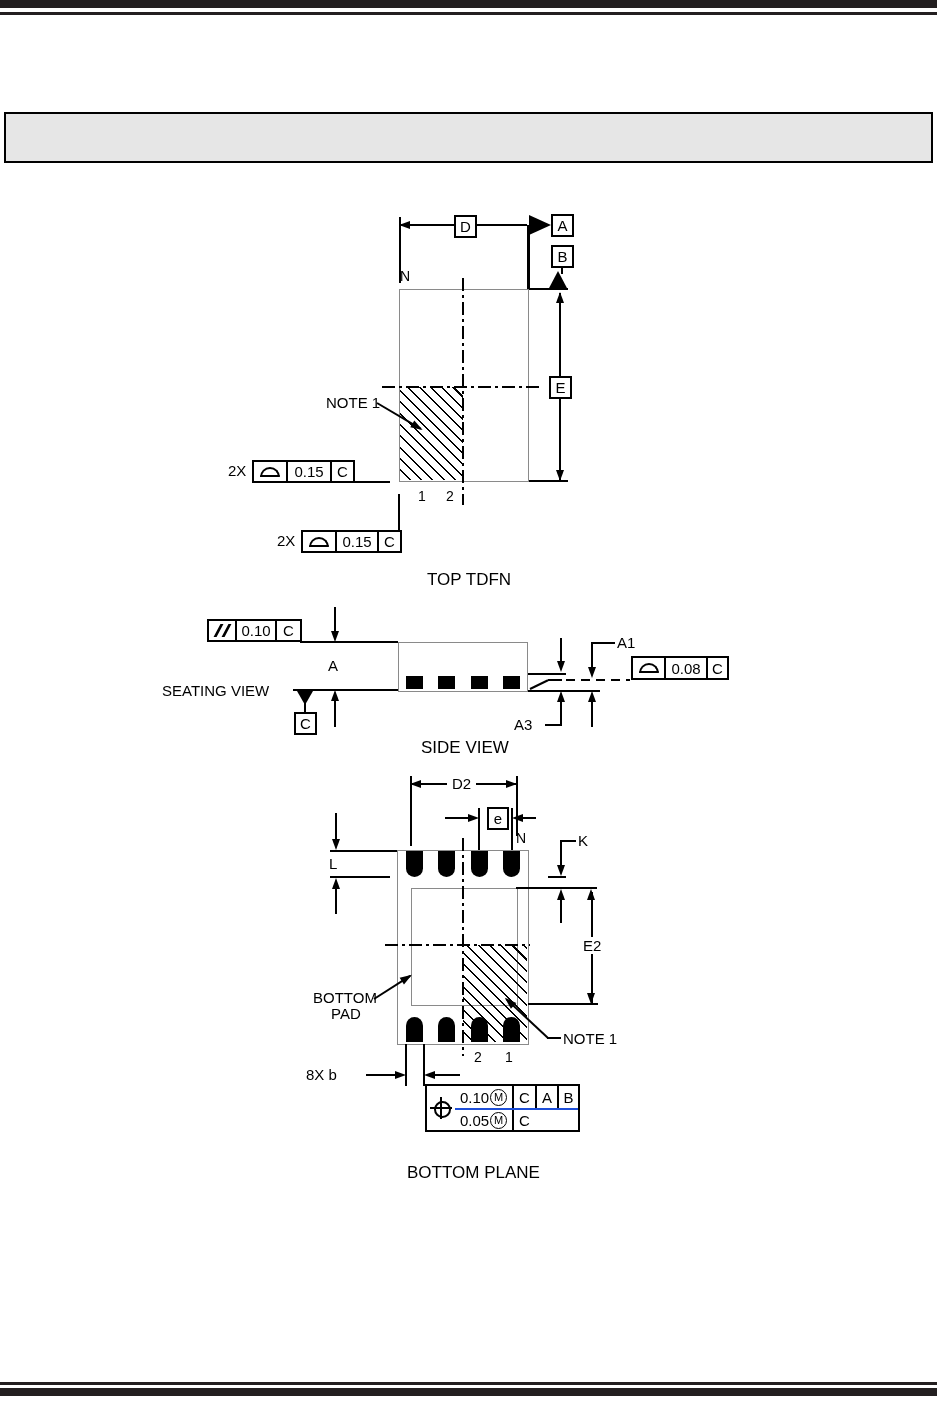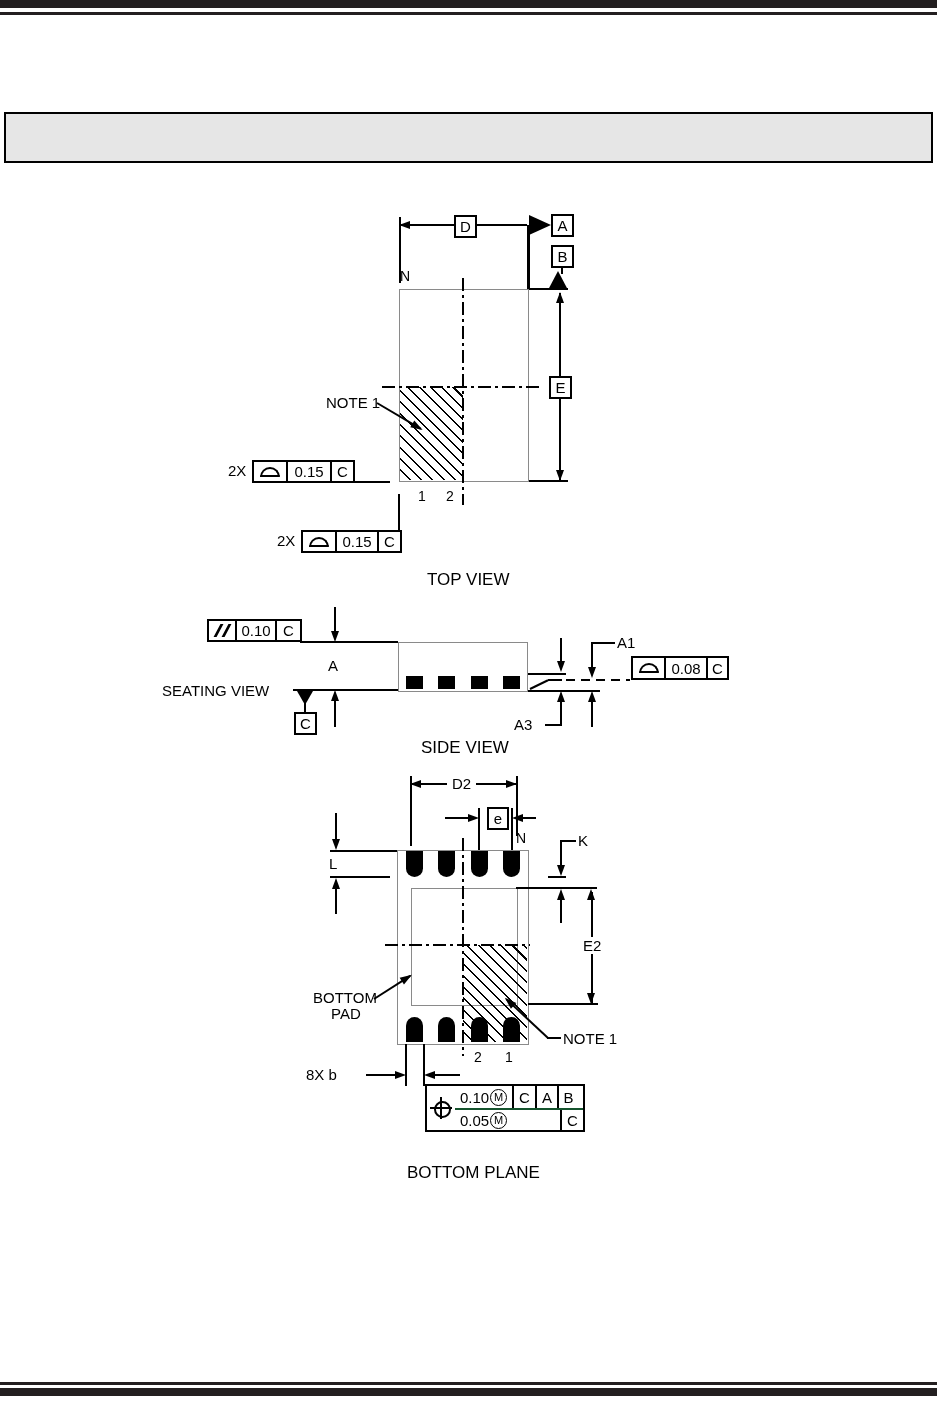--- a/index.html
+++ b/index.html
@@ -115,21 +115,21 @@
         <span class="semic"></span>
       </div>
     <div class="cell" style="width:40px;">
         <span>0.15</span>
       </div>
     <div class="cell" style="width:21px;">
         <span>C</span>
       </div>
   </div>
 
-  <div class="t cap" style="left:427px;top:570px;">TOP VIEW</div>
+  <div class="t cap" style="left:427px;top:570px;">TOP TDFN</div>
 
   <div class="fcf" style="left:207px;top:619px;height:19px;">
     <div class="cell par-sym" style="width:26px;">
         <i></i>
         <i></i>
       </div>
     <div class="cell" style="width:38px;">
         <span>0.10</span>
       </div>
     <div class="cell" style="width:23px;">
@@ -288,21 +288,21 @@
         <div class="cell" style="width:21px;">
             <span>C</span>
           </div>
         <div class="cell" style="width:20px;">
             <span>A</span>
           </div>
         <div class="cell" style="width:19px;">
             <span>B</span>
           </div>
       </div>
-      <div style="display:flex;height:20px;border-top:2px solid #14532d;gap:48px;">
+      <div style="display:flex;height:20px;border-top:2px solid #1d4ed8;">
         <div class="cell" style="width:57px;">
             <span>0.05</span>
             <span class="mcirc">M</span>
           </div>
         <div class="cell" style="width:21px;">
             <span>C</span>
           </div>
       </div>
     </div>
   </div>

